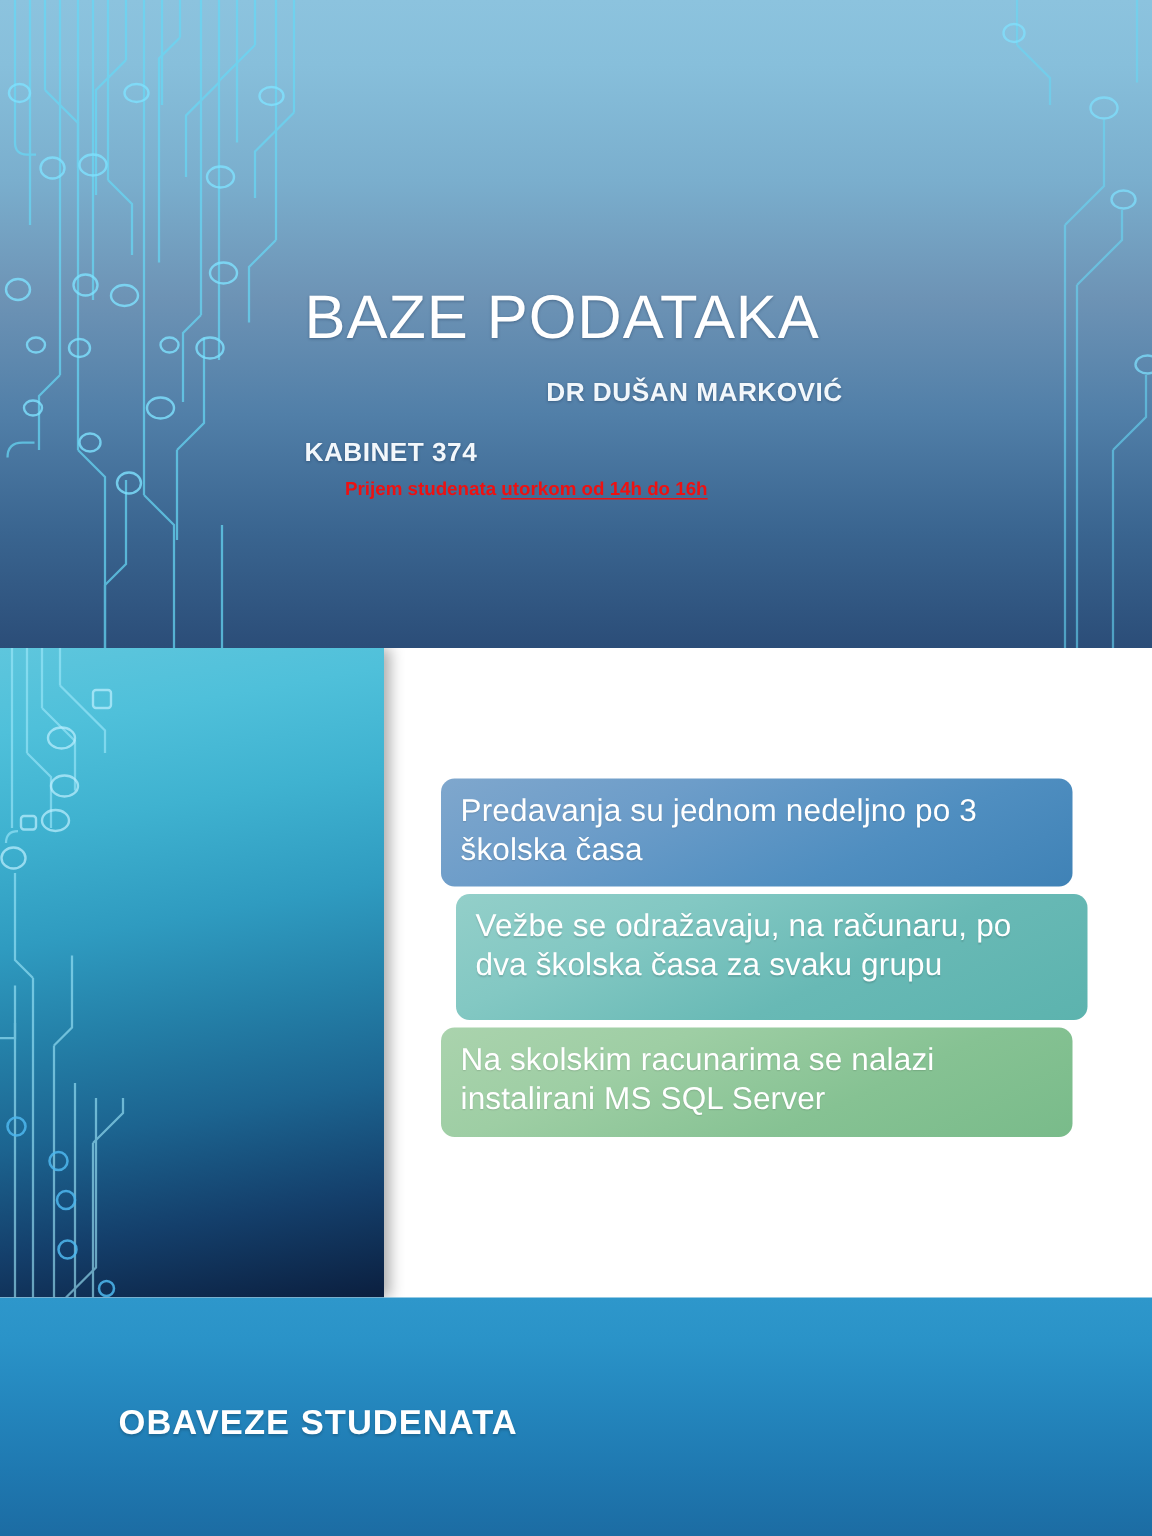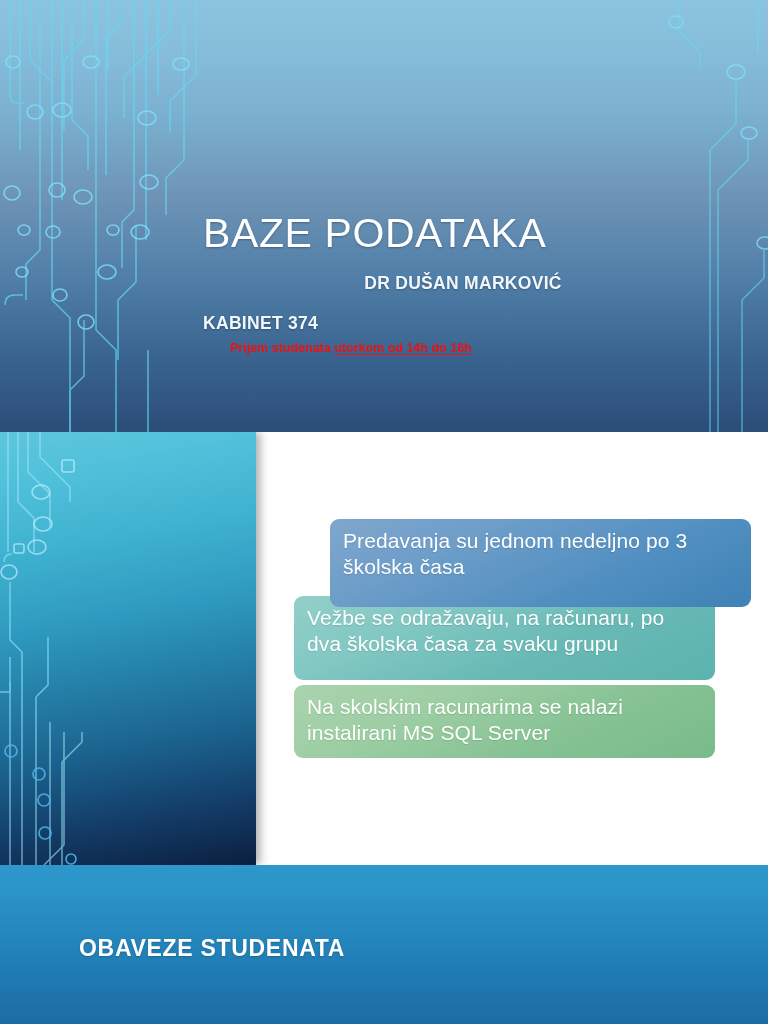--- a/index.html
+++ b/index.html
@@ -40,21 +40,21 @@
     top: 0;
     height: 100%;
     pointer-events: none;
   }
   .circuit-left  { left: 0;  width: 210px; }
   .circuit-right { right: 0; width: 150px; }
 
   .title-block {
     position: absolute;
     left: 203px;
-    top: 212px;
+    top: 190px;
     width: 520px;
   }
 
   .main-title {
     font-size: 41px;
     font-weight: 400;
     color: #ffffff;
     letter-spacing: 0.6px;
     line-height: 1.05;
     text-shadow: 0 1px 2px rgba(10,30,60,0.35);
@@ -149,30 +149,30 @@
     font-size: 21px;
     line-height: 1.23;
     font-weight: 400;
     letter-spacing: 0.1px;
     text-shadow: 0 1px 1px rgba(0,0,0,0.13);
     overflow: visible;
   }
 
   .cbox-1 {
     top: 0;
-    height: 88px;
+    height: 72px;
     background: linear-gradient(155deg, #7fa7cd 0%, #6d9dc9 30%, #4f8ec0 68%, #3f82b6 100%);
     z-index: 3;
-    margin-left: 36px;
   }
   .cbox-2 {
     top: 77px;
     height: 84px;
     background: linear-gradient(155deg, #93cfc9 0%, #83c8c3 28%, #68b9b5 62%, #5cb3ae 100%);
     z-index: 2;
+    margin-left: 10px;
   }
   .cbox-3 {
     top: 166px;
     height: 73px;
     background: linear-gradient(155deg, #aad3ad 0%, #9ecea4 30%, #86c293 65%, #79bb8a 100%);
     z-index: 1;
   }
 
   
   .slide-section {

